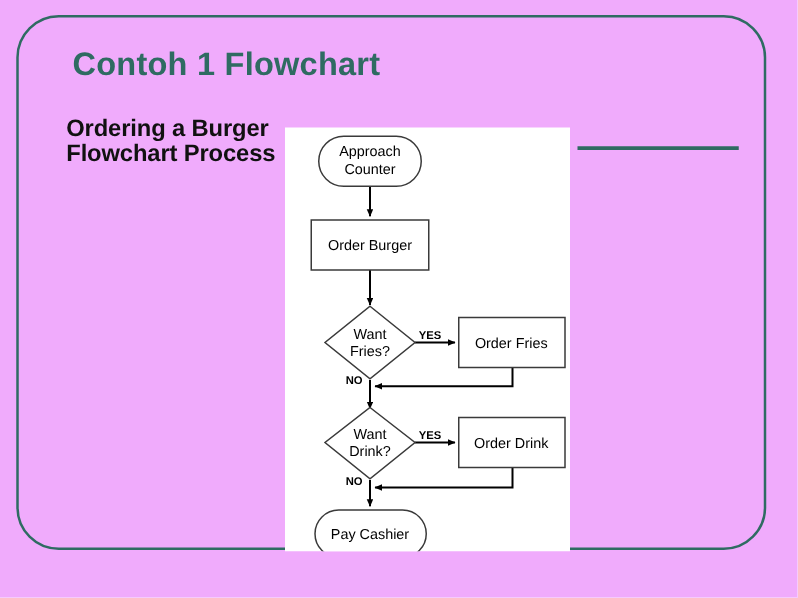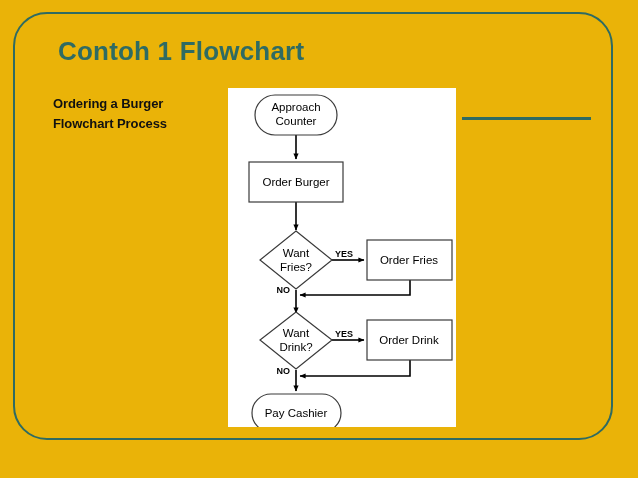--- a/index.html
+++ b/index.html
@@ -13,21 +13,21 @@
     font-family: "Liberation Sans", sans-serif;
     overflow: hidden;
     position: relative;
   }
 
   
   #slide {
     position: absolute;
     left: 0; top: 0;
     width: 638px; height: 478px;
-    background: #eab308;
+    background: #f0abfc;
   }
 
   #slide-border {
     position: absolute;
     left: 13px;
     top: 12px;
     width: 600px;
     height: 428px;
     border: 2px solid #2f6b62;
     border-radius: 34px;
@@ -57,33 +57,33 @@
     height: 3px;
     background: #2f6b62;
   }
 
   
   #flow-caption {
     position: absolute;
     left: 53px;
     top: 94px;
     width: 180px;
-    font-size: 13px;
+    font-size: 19px;
     font-weight: bold;
     color: #111111;
     line-height: 20px;
     letter-spacing: -0.1px;
   }
   #flow-caption .cap-line { display: block; white-space: nowrap; }
 
   
   #flow-canvas {
     position: absolute;
     left: 228px;
-    top: 88px;
+    top: 102px;
     width: 228px;
     height: 339px;
     background: #ffffff;
     text-align: center;
   }
   #flow-canvas svg { display: block; }
 
   .node-label {
     font-family: "Liberation Sans", sans-serif;
     font-size: 11.5px;

